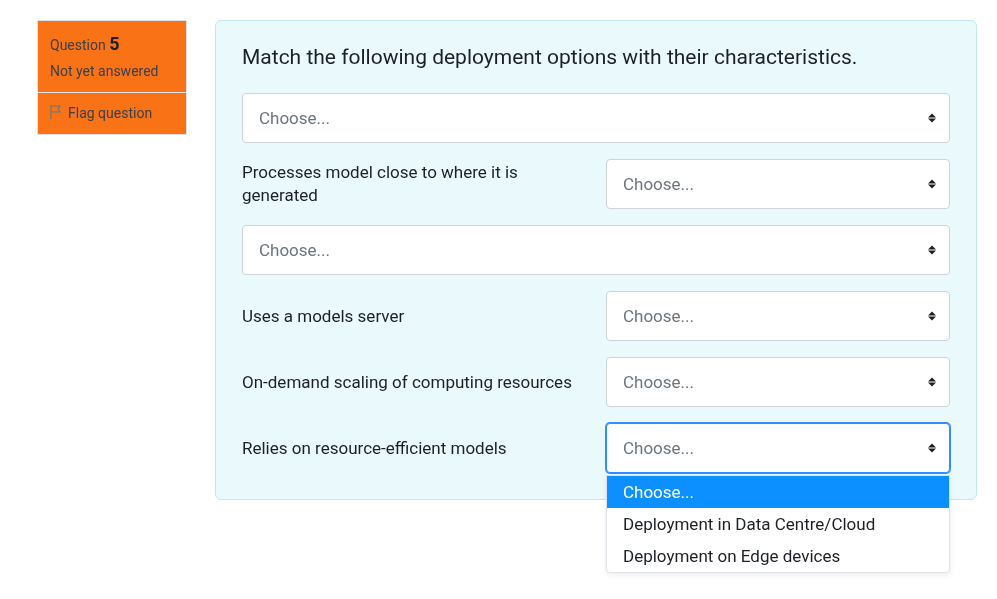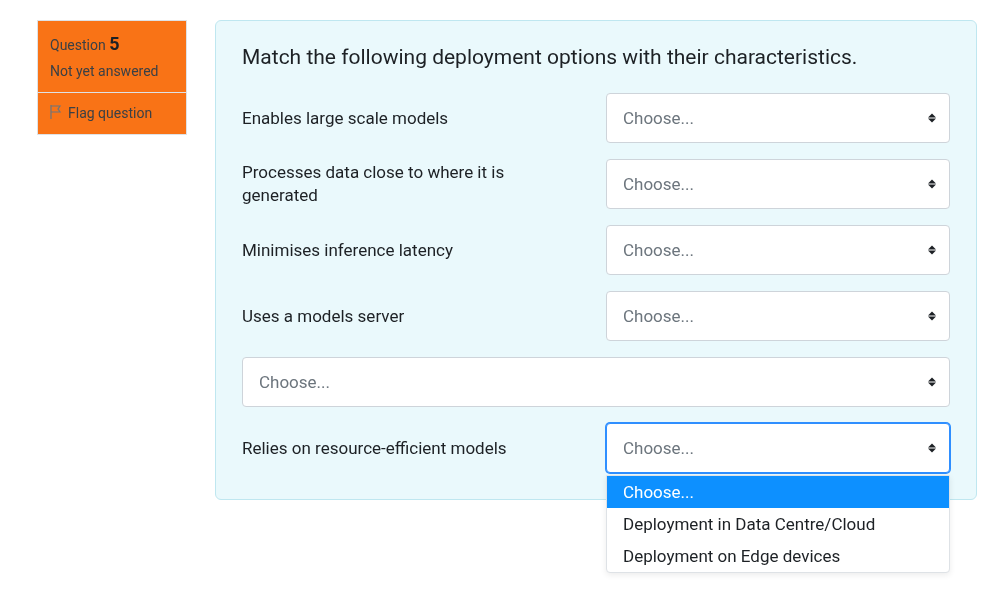--- a/index.html
+++ b/index.html
@@ -148,47 +148,45 @@
         </svg>
     </span>
     <span>Flag question</span>
   </div>
 </div>
 
 <div class="question-panel">
   <div class="question-text">Match the following deployment options with their characteristics.</div>
 
   <div class="match-row">
-    <div class="match-label">Enables large scale models</div>
-    <div class="select-wrap">
-      <div class="custom-select">
-        <span>Choose...</span>
-        <span class="chevrons">
-            <span class="chev-up"></span>
-            <span class="chev-down"></span>
-          </span>
-      </div>
-    </div>
-  </div>
-
-  <div class="match-row">
-    <div class="match-label">Processes data close to where it is generated</div>
-    <div class="select-wrap">
-      <div class="custom-select">
-        <span>Choose...</span>
-        <span class="chevrons">
-            <span class="chev-up"></span>
-            <span class="chev-down"></span>
-          </span>
-      </div>
-    </div>
-  </div>
-
-  <div class="match-row">
-    <div class="match-label">Minimises inference latency</div>
+    <div class="select-wrap">
+      <div class="custom-select">
+        <span>Choose...</span>
+        <span class="chevrons">
+            <span class="chev-up"></span>
+            <span class="chev-down"></span>
+          </span>
+      </div>
+    </div>
+  </div>
+
+  <div class="match-row">
+    <div class="match-label">Processes model close to where it is generated</div>
+    <div class="select-wrap">
+      <div class="custom-select">
+        <span>Choose...</span>
+        <span class="chevrons">
+            <span class="chev-up"></span>
+            <span class="chev-down"></span>
+          </span>
+      </div>
+    </div>
+  </div>
+
+  <div class="match-row">
     <div class="select-wrap">
       <div class="custom-select">
         <span>Choose...</span>
         <span class="chevrons">
             <span class="chev-up"></span>
             <span class="chev-down"></span>
           </span>
       </div>
     </div>
   </div>
@@ -200,20 +198,21 @@
         <span>Choose...</span>
         <span class="chevrons">
             <span class="chev-up"></span>
             <span class="chev-down"></span>
           </span>
       </div>
     </div>
   </div>
 
   <div class="match-row">
+    <div class="match-label">On-demand scaling of computing resources</div>
     <div class="select-wrap">
       <div class="custom-select">
         <span>Choose...</span>
         <span class="chevrons">
             <span class="chev-up"></span>
             <span class="chev-down"></span>
           </span>
       </div>
     </div>
   </div>

